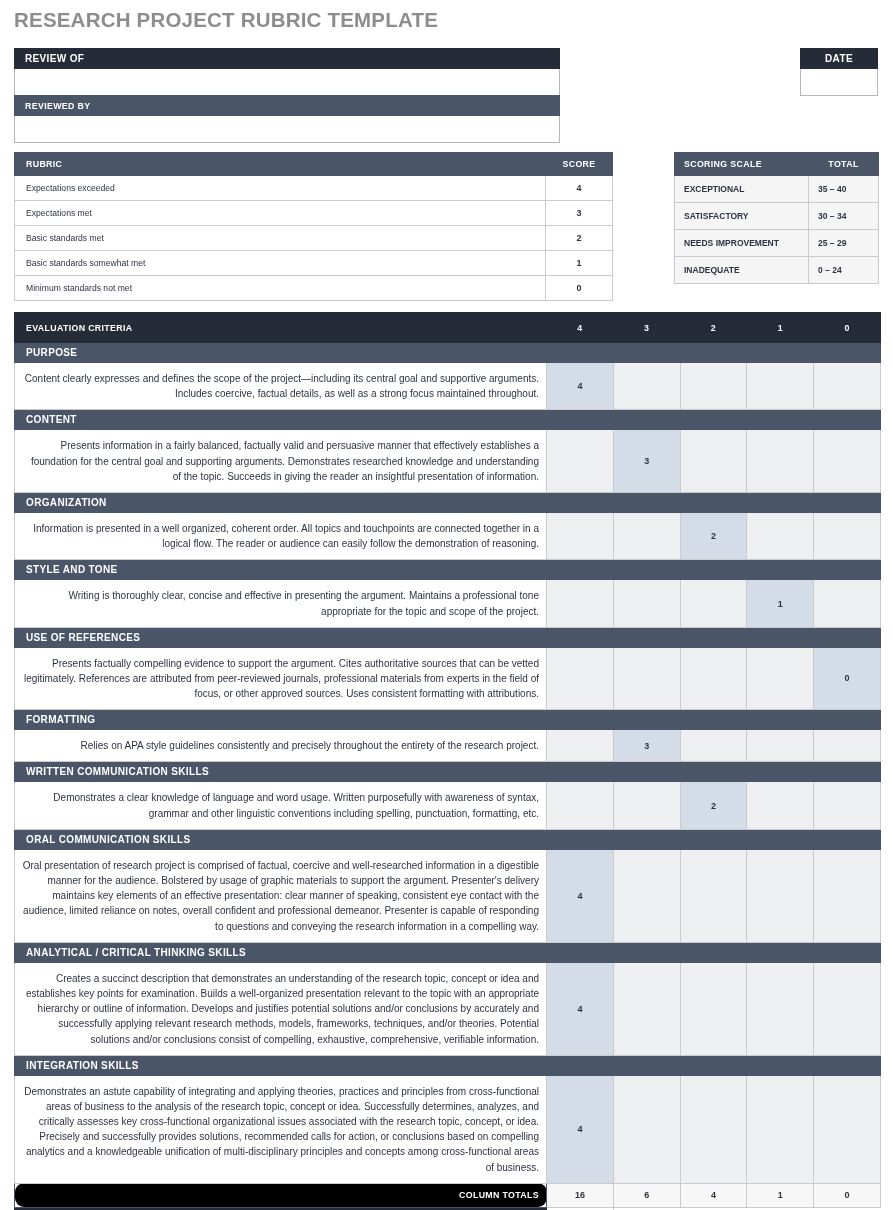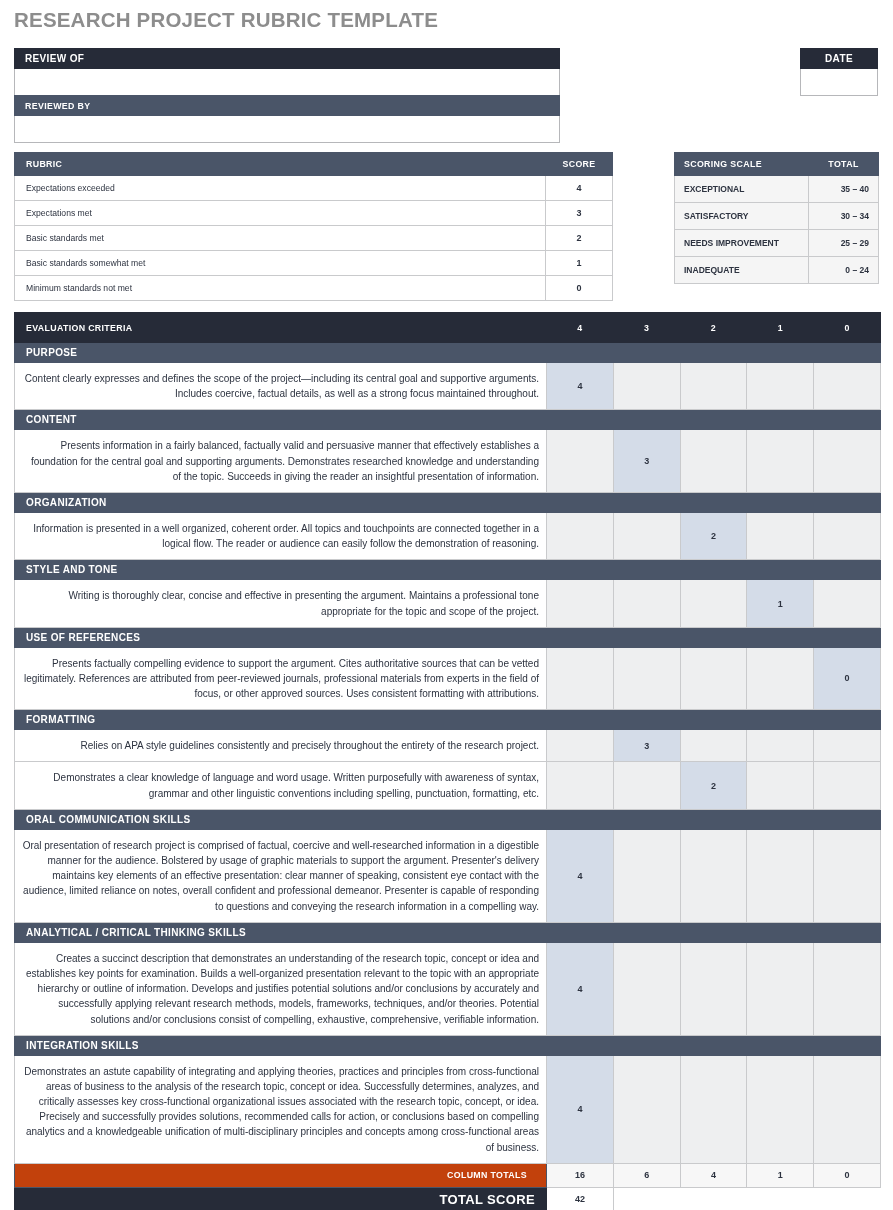--- a/index.html
+++ b/index.html
@@ -133,21 +133,21 @@
     background: #4a5568;
     color: #ffffff;
     font-size: 8.8px;
     letter-spacing: 0.35px;
     text-align: left;
     border-color: #4a5568;
     height: 23px;
   }
   .scale-table thead th.total-col { text-align: center; }
   .scale-table tbody td { background: #f5f5f5; }
-  .scale-table tbody td.total-col { text-align: right; }
+  .scale-table tbody td.total-col { text-align: left; }
   .scale-table col.c-name { width: 134px; }
   .scale-table col.c-total { width: 70px; }
 
   
   .eval-table {
     position: absolute; left: 14px; top: 312px;
     width: 866px;
     border-collapse: collapse;
     table-layout: fixed;
   }
@@ -199,29 +199,30 @@
     font-size: 9px;
     font-weight: bold;
     color: #2d3340;
   }
   tr.desc-row td.sc.marked {
     background: #d4dce8;
   }
 
   
   tr.col-totals td.totals-label {
-    background: #c2410c;
+    background: #000000;
     border-color: #4a5568;
     color: #ffffff;
     font-size: 8.8px;
     font-weight: bold;
     letter-spacing: 0.35px;
     text-align: right;
-    padding: 0 19px;
+    padding: 0 7px;
     height: 24px;
+    border-radius: 9px;
   }
   tr.col-totals td.tv {
     background: #f7f7f7;
     text-align: center;
     font-size: 9px;
     font-weight: bold;
     color: #2d3340;
   }
   tr.total-score td.totals-label {
     background: #262b38;
@@ -447,20 +448,28 @@
         <td class="band-cell"></td>
       </tr>
       <tr class="desc-row">
         <td class="desc">Relies on APA style guidelines consistently and precisely throughout the entirety of the research project.</td>
         <td class="sc"></td>
         <td class="sc marked">3</td>
         <td class="sc"></td>
         <td class="sc"></td>
         <td class="sc"></td>
       </tr>
+      <tr class="section-row">
+        <td class="section-label">WRITTEN COMMUNICATION SKILLS</td>
+        <td class="band-cell"></td>
+        <td class="band-cell"></td>
+        <td class="band-cell"></td>
+        <td class="band-cell"></td>
+        <td class="band-cell"></td>
+      </tr>
       <tr class="desc-row">
         <td class="desc">Demonstrates a clear knowledge of language and word usage. Written purposefully with awareness of syntax, grammar and other linguistic conventions including spelling, punctuation, formatting, etc.</td>
         <td class="sc"></td>
         <td class="sc"></td>
         <td class="sc marked">2</td>
         <td class="sc"></td>
         <td class="sc"></td>
       </tr>
       <tr class="section-row">
         <td class="section-label">ORAL COMMUNICATION SKILLS</td>

